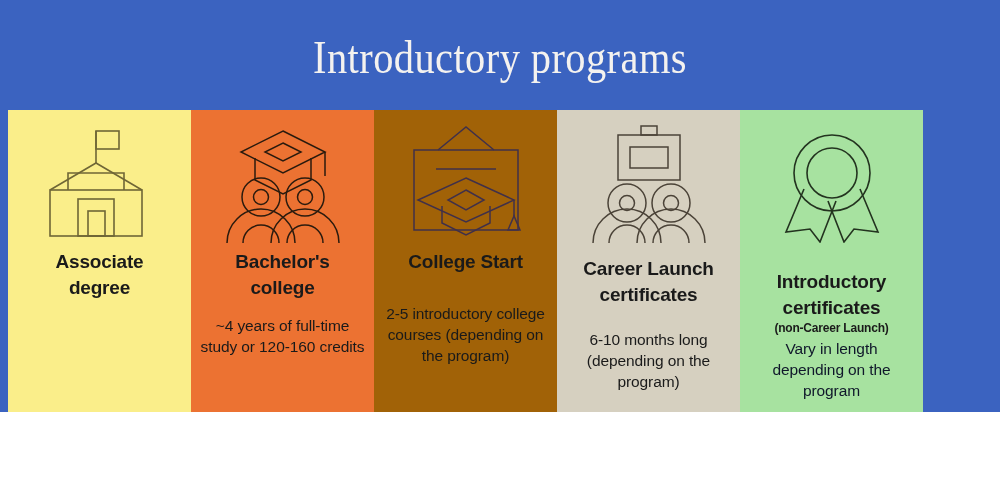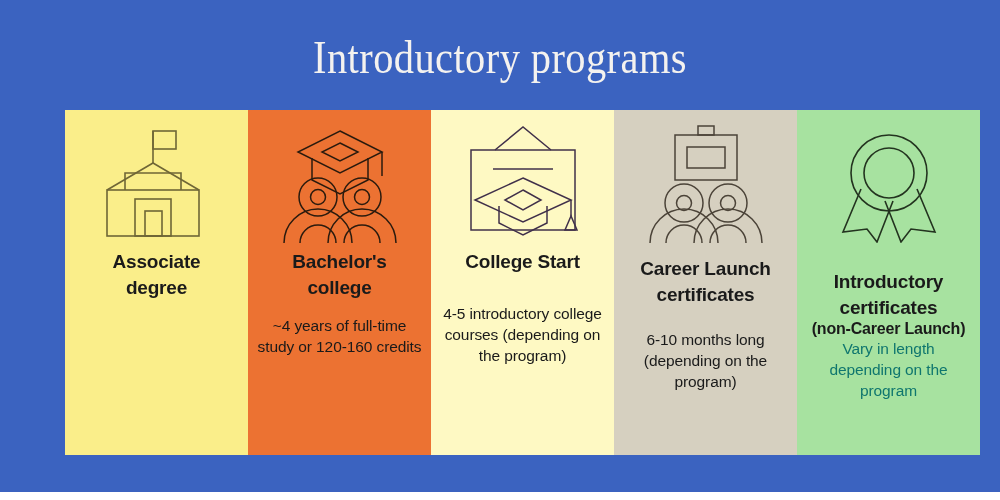--- a/index.html
+++ b/index.html
@@ -3,21 +3,21 @@
 <meta charset="utf-8">
 <style>
   html, body {
     margin: 0;
     padding: 0;
     background: #ffffff;
   }
   #infographic {
     position: relative;
     width: 1000px;
-    height: 492px;
+    height: 412px;
     background: #3b63c0;
     overflow: hidden;
     font-family: "Liberation Sans", sans-serif;
   }
 
   
   #title {
     position: absolute;
     left: 0;
     top: 29px;
@@ -30,26 +30,26 @@
     letter-spacing: 0.5px;
     line-height: 56px;
     transform: scaleX(0.86);
     transform-origin: 50% 50%;
     white-space: nowrap;
   }
 
   
   #cards {
     position: absolute;
-    left: 20px;
+    left: 8px;
     top: 110px;
     width: 960px;
     height: 345px;
     display: flex;
-    justify-content: flex-end;
+    justify-content: flex-start;
   }
   .card {
     width: 183px;
     height: 345px;
     box-sizing: border-box;
     display: flex;
     flex-direction: column;
     align-items: center;
   }
 
@@ -72,21 +72,21 @@
     font-size: 19px;
     font-weight: bold;
     line-height: 26px;
     color: #1a1a1a;
     margin-top: 4px;
     letter-spacing: -0.2px;
   }
   .card-sub {
     width: 175px;
     text-align: center;
-    font-size: 16px;
+    font-size: 12px;
     font-weight: bold;
     line-height: 15px;
     color: #1a1a1a;
     letter-spacing: -0.2px;
   }
   .card-body {
     width: 165px;
     text-align: center;
     font-size: 15.5px;
     line-height: 21px;
@@ -142,37 +142,37 @@
             <path d="M50 120 A34 34 0 0 1 118 120"></path>
             <path d="M66 120 A18 18 0 0 1 102 120"></path>
           </g>
         </svg>
       </div>
       <div class="card-heading" style="color: rgb(26, 26, 26); white-space: pre-line;">Bachelor's
 college</div>
       <div class="card-body" style="color: rgb(26, 26, 26);">~4 years of full-time study or 120-160 credits</div>
     </div>
 
-    <div class="card low" style="background: #fef9c3;">
+    <div class="card low" style="background: #a16207;">
       <div class="icon-wrap">
         <svg width="124" height="120" viewBox="0 0 124 120" fill="none">
           <g stroke="#40304a" stroke-width="1.5" fill="none">
             <polyline points="34,27 62,4 90,27"></polyline>
             <rect x="10" y="27" width="104" height="80"></rect>
             <line x1="32" y1="46" x2="92" y2="46"></line>
             <polygon points="62,55 110,77 62,99 14,77"></polygon>
             <polygon points="62,67 80,77 62,87 44,77"></polygon>
             <polyline points="38,83 38,100 62,112 86,100 86,83"></polyline>
             <line x1="110" y1="77" x2="110" y2="93"></line>
             <polygon points="110,93 104,107 116,107"></polygon>
           </g>
         </svg>
       </div>
       <div class="card-heading" style="color: rgb(26, 26, 26); white-space: pre-line;">College Start</div>
-      <div class="card-body" style="color: rgb(26, 26, 26);">4-5 introductory college courses (depending on the program)</div>
+      <div class="card-body" style="color: rgb(26, 26, 26);">2-5 introductory college courses (depending on the program)</div>
     </div>
 
     <div class="card" style="background: rgb(214, 208, 192); gap: 7px;">
       <div class="icon-wrap">
         <svg width="124" height="120" viewBox="0 0 124 120" fill="none">
           <g stroke="#4b4338" stroke-width="1.5" fill="none">
             <rect x="54" y="3" width="16" height="9"></rect>
             <rect x="31" y="12" width="62" height="45"></rect>
             <rect x="43" y="24" width="38" height="21"></rect>
             <circle cx="40" cy="80" r="19"></circle>
@@ -198,17 +198,17 @@
             <polyline points="28,66 10,109 34,106 44,119 60,78"></polyline>
             <polyline points="84,66 102,109 78,106 68,119 52,78"></polyline>
             <circle cx="56" cy="50" r="38"></circle>
             <circle cx="56" cy="50" r="25"></circle>
           </g>
         </svg>
       </div>
       <div class="card-heading" style="color: rgb(26, 26, 26); white-space: pre-line; margin-top: 24px;">Introductory
 certificates</div>
       <div class="card-sub" style="color: rgb(26, 26, 26);">(non-Career Launch)</div>
-      <div class="card-body" style="color: #0f766e;">Vary in length depending on the program</div>
+      <div class="card-body" style="color: #0f172a;">Vary in length depending on the program</div>
     </div>
 
   </div>
 </div>
 
 </body></html>

